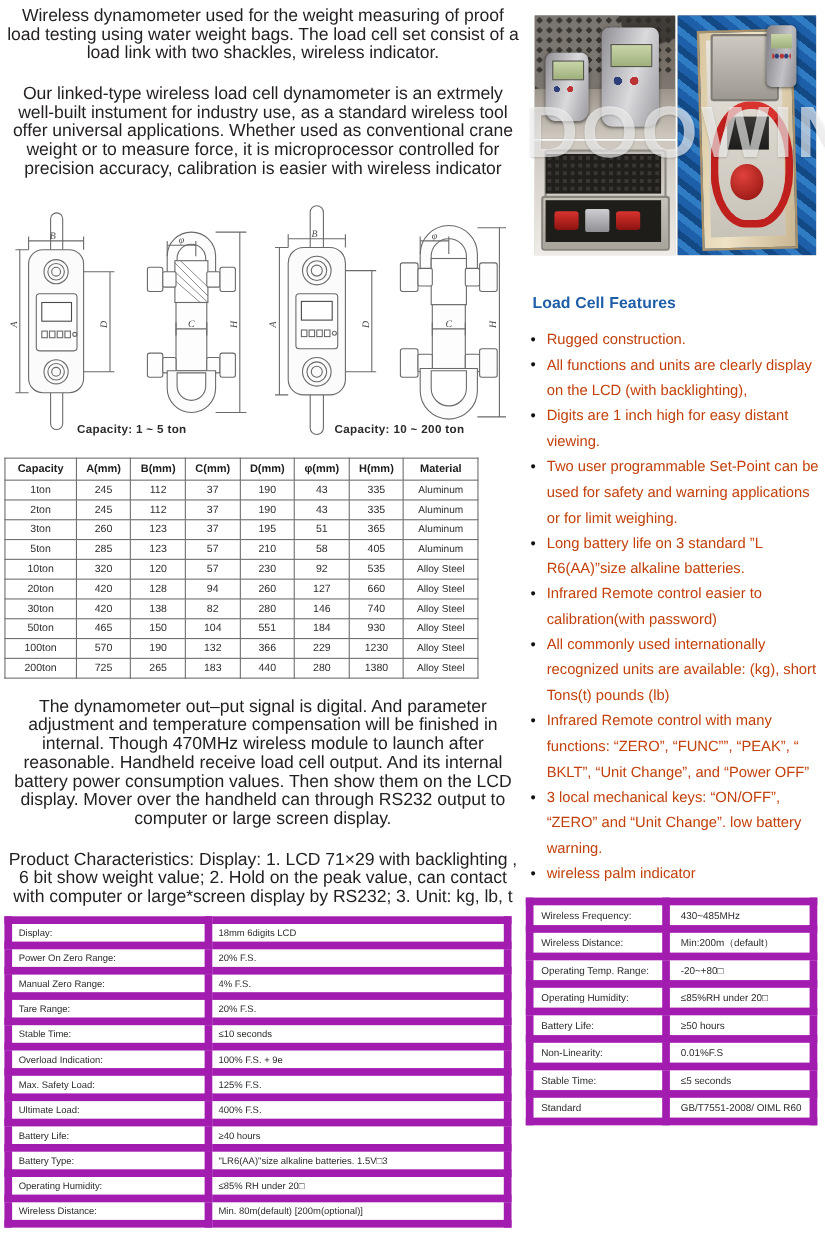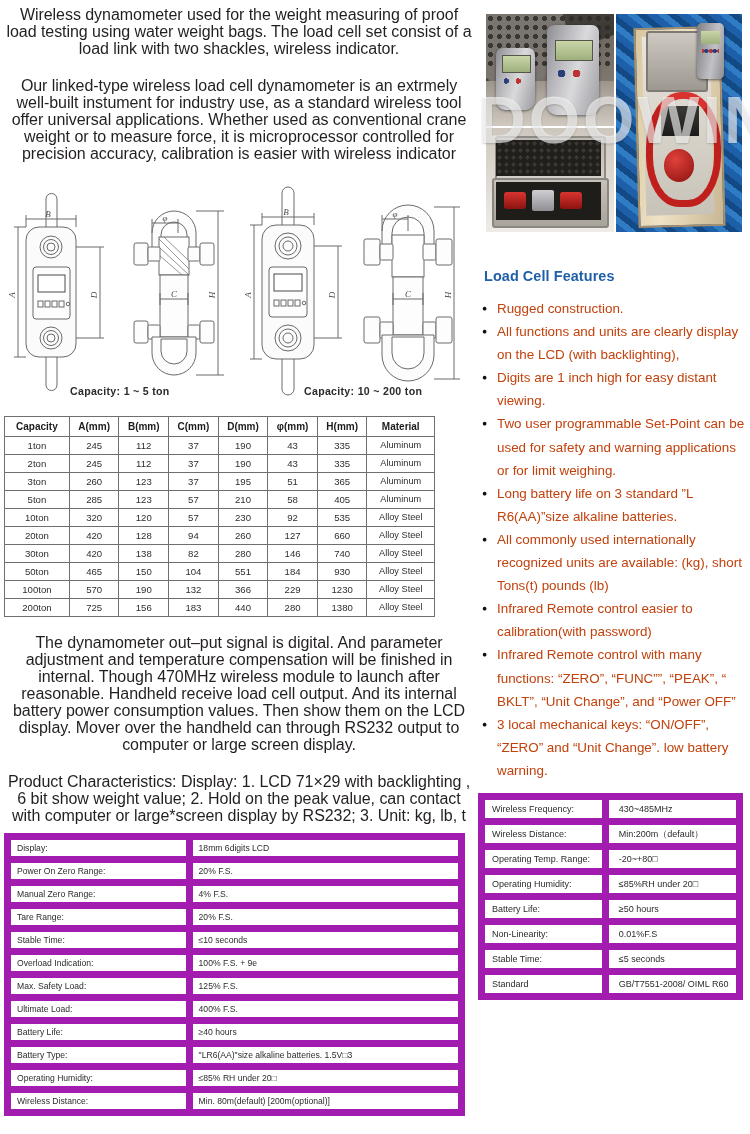--- a/index.html
+++ b/index.html
@@ -394,21 +394,21 @@
             <td>190</td>
             <td>132</td>
             <td>366</td>
             <td>229</td>
             <td>1230</td>
             <td class="mat">Alloy Steel</td>
           </tr>
           <tr>
             <td>200ton</td>
             <td>725</td>
-            <td>156</td>
+            <td>265</td>
             <td>183</td>
             <td>440</td>
             <td>280</td>
             <td>1380</td>
             <td class="mat">Alloy Steel</td>
           </tr>
         </tbody>
     </table>
 
     <p class="para" style="margin-top:17px;">The dynamometer out–put signal is digital. And parameter adjustment and temperature compensation will be finished in internal. Though 470MHz wireless module to launch after reasonable. Handheld receive load cell output.  And its internal battery power consumption values. Then show them on the LCD display. Mover over the handheld can through RS232 output to computer or large screen display.</p>
@@ -515,24 +515,25 @@
       <div class="wm">DOOWIN</div>
     </div>
 
     <div class="feat-h">Load Cell Features</div>
     <ul class="feat-list" id="feat-list">
         <li>Rugged construction.</li>
         <li>All functions and units are clearly display on the LCD (with backlighting),</li>
         <li>Digits are 1 inch high for easy distant viewing.</li>
         <li>Two user programmable Set-Point can be used for safety and warning applications or for limit weighing.</li>
         <li>Long battery life on 3 standard ”L R6(AA)”size alkaline batteries.</li>
+        <li>Infrared Remote control easier to calibration(with password)</li>
         <li>All commonly used internationally recognized units are available: (kg), short Tons(t) pounds (lb)</li>
-        <li>Infrared Remote control easier to calibration(with password)</li>
         <li>Infrared Remote control with many  functions: “ZERO”, “FUNC””, “PEAK”, “ BKLT”, “Unit Change”, and “Power OFF”</li>
         <li>3 local mechanical keys: “ON/OFF”, “ZERO” and “Unit Change”. low battery warning.</li>
+        <li>wireless palm indicator</li>
       </ul>
 
     <div class="rt-wrap">
       <table class="spectable" id="spec-right-table">
         <tbody>
             <tr>
               <td class="k">Wireless Frequency:</td>
               <td class="v">430~485MHz</td>
             </tr>
             <tr>

